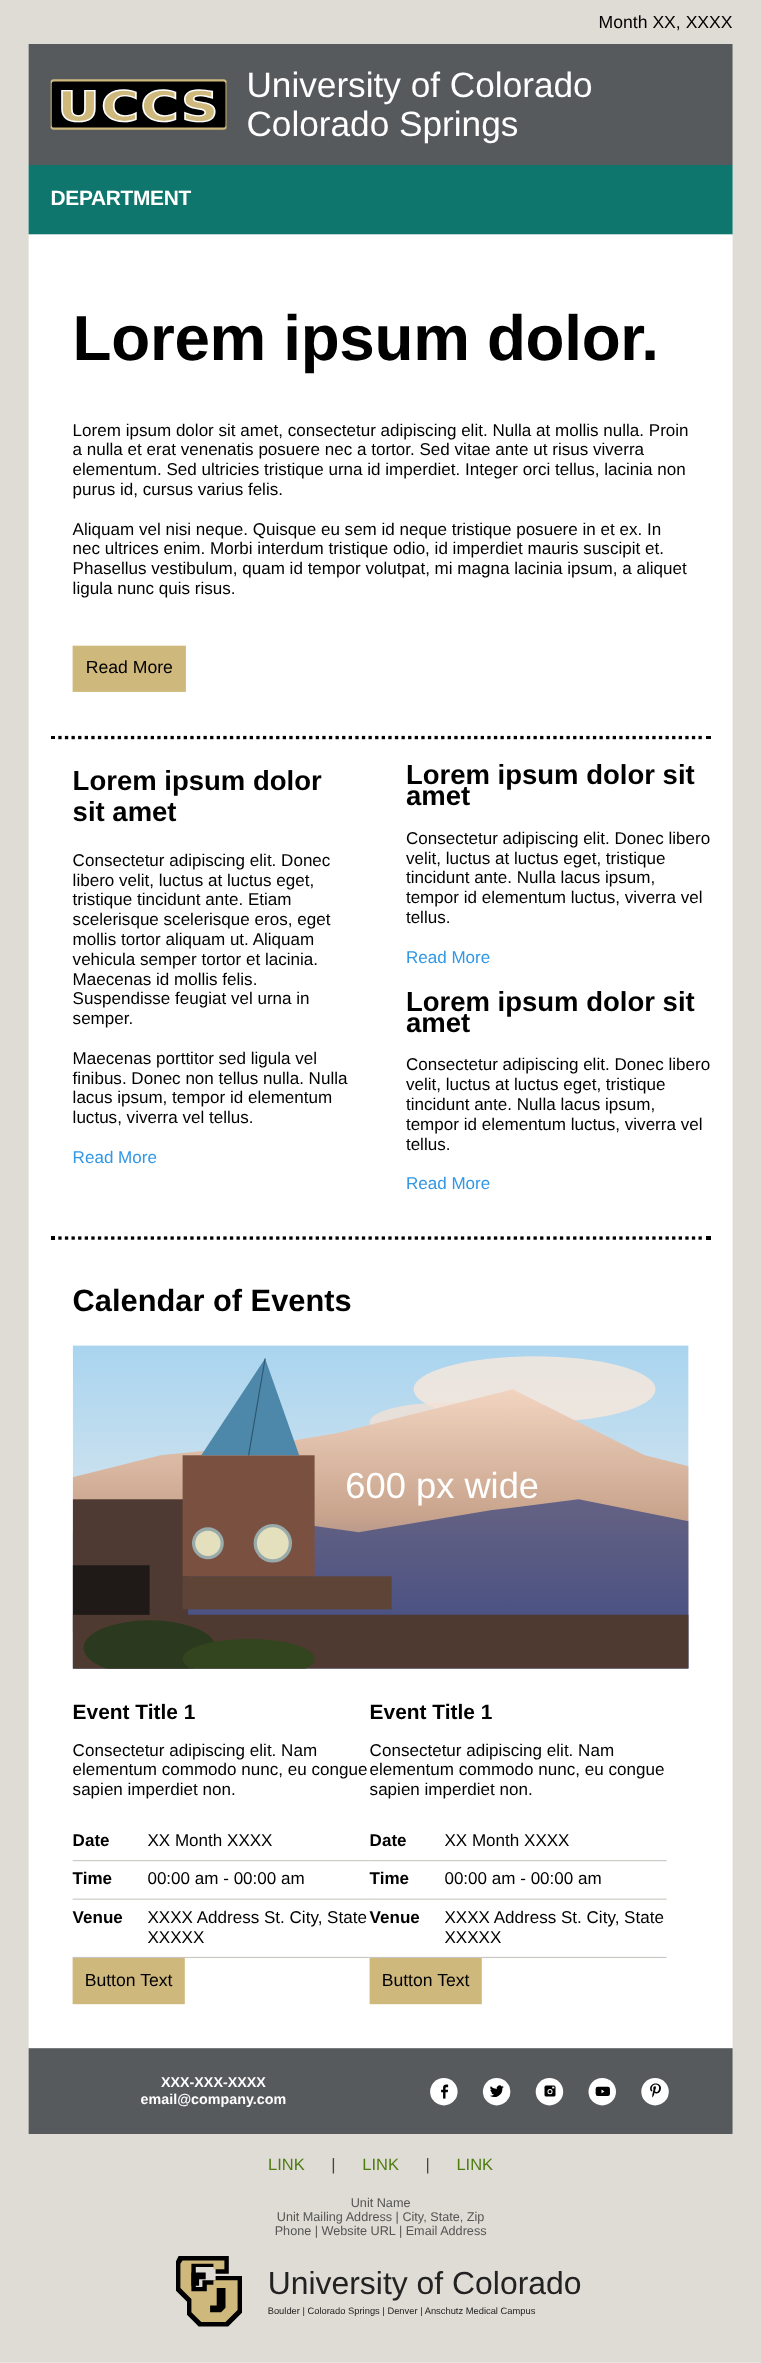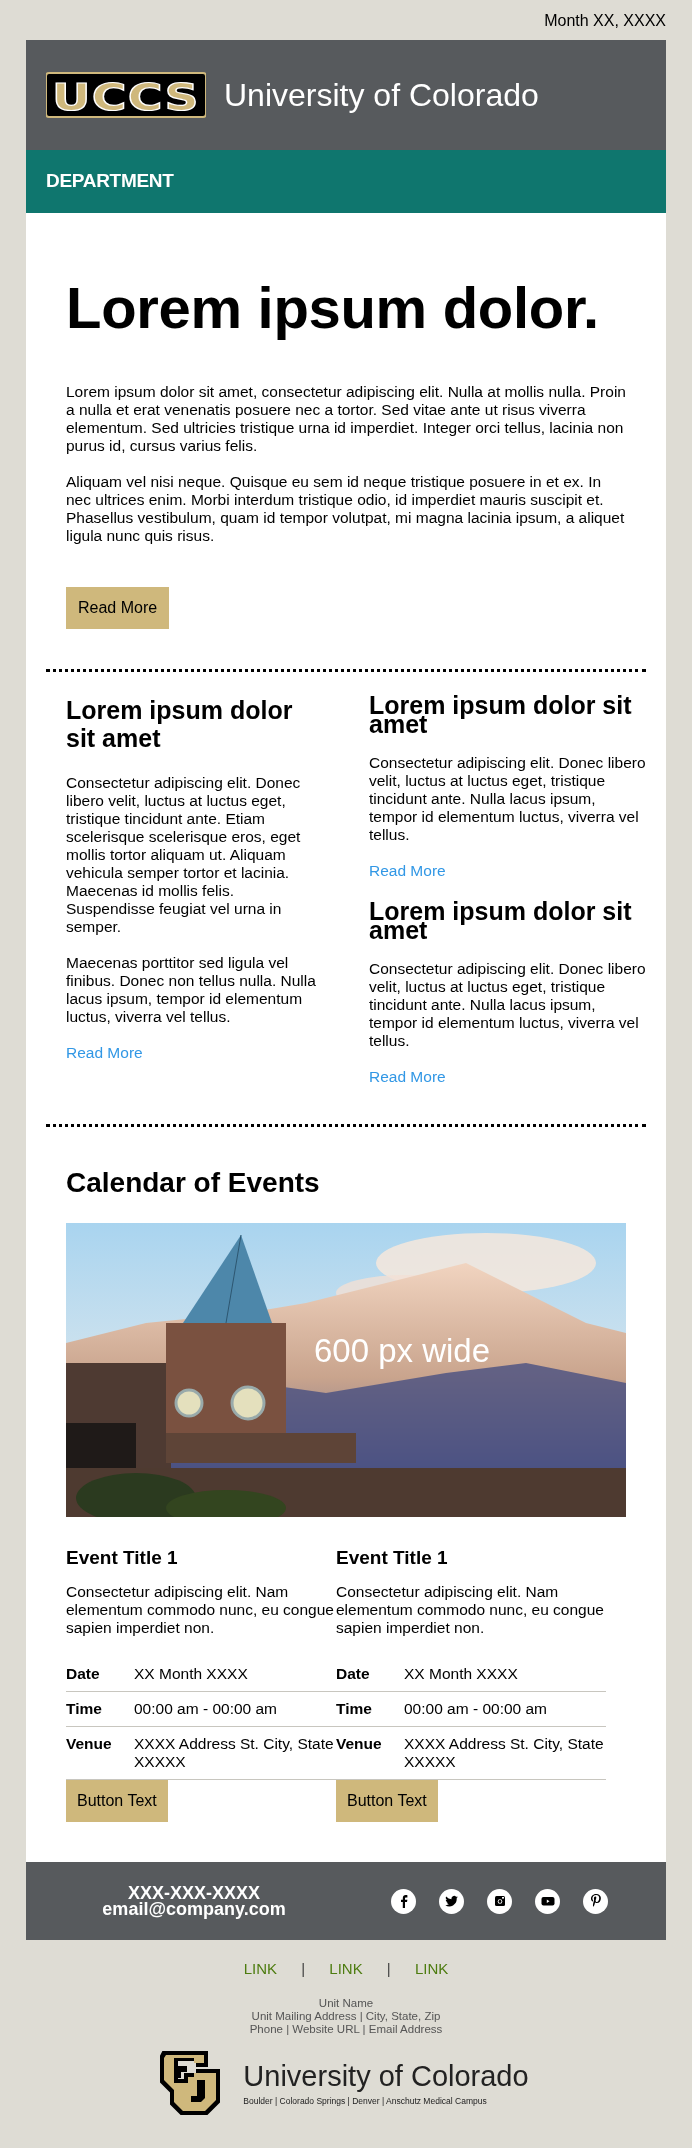--- a/index.html
+++ b/index.html
@@ -33,21 +33,21 @@
   .img-caption { position: absolute; left: 0; right: 0; top: 106px; text-align: center; color: #fff; font-size: 33px; line-height: 44px; }
   .event-cols { display: flex; justify-content: flex-start; margin-top: 30px; }
   .event { width: 270px; }
   .event h3 { font-size: 19px; font-weight: bold; margin-bottom: 14px; }
   .event p { font-size: 15.5px; line-height: 18px; margin-bottom: 20px; }
   .event-row { display: flex; border-bottom: 1px solid #c8c6bf; padding: 8px 0 8px 0; font-size: 15.5px; line-height: 18px; }
   .event-row .label { width: 68px; font-weight: bold; }
   .event-row .value { flex: 1; }
   .event .btn-gold { padding: 12px 11px; }
   .footer { height: 78px; background: #575a5d; display: flex; align-items: center; }
-  .contact { width: 320px; text-align: center; color: #fff; font-size: 18px; line-height: 16px; font-weight: bold; padding-left: 16px; }
+  .contact { width: 320px; text-align: center; color: #fff; font-size: 13px; line-height: 16px; font-weight: bold; padding-left: 16px; }
   .socials { display: flex; gap: 23px; margin-left: 45px; }
   .social { width: 25px; height: 25px; border-radius: 50%; background: #fff; display: flex; align-items: center; justify-content: center; cursor: pointer; }
   .links { text-align: center; padding-top: 20px; font-size: 15px; color: #444; }
   .links a { color: #4d7c0f; text-decoration: none; }
   .links .sep { display: inline-block; margin: 0 20px; }
   .unit-info { text-align: center; color: #555; font-size: 11.5px; line-height: 13px; margin-top: 20px; }
   .cu-logo { display: flex; align-items: center; justify-content: center; margin-top: 14px; padding-right: 6px; }
   .cu-text { margin-left: 18px; }
   .cu-name { font-size: 29px; color: #222; line-height: 32px; }
   .cu-campuses { font-size: 8.5px; color: #222; margin-top: 4px; }
@@ -59,20 +59,21 @@
 
 <div class="container">
 
   <div class="header">
     <svg class="uccs-logo" viewBox="0 0 160 48" width="160" height="48">
       <rect x="0" y="2" width="160" height="44" rx="3" fill="#000" stroke="#cfb87c" stroke-width="2"></rect>
       <text x="80" y="39" text-anchor="middle" font-family="DejaVu Sans, sans-serif" font-weight="bold" font-size="38" fill="#cfb87c" stroke="#fff" stroke-width="1.2" letter-spacing="1" textLength="148" lengthAdjust="spacingAndGlyphs">UCCS</text>
     </svg>
     <div>
       <div class="header-title">University of Colorado</div>
+      <div class="header-title">Colorado Springs</div>
     </div>
   </div>
 
   <div class="dept-bar">DEPARTMENT</div>
 
   <div class="hero">
     <h1>Lorem ipsum dolor.</h1>
     <p>Lorem ipsum dolor sit amet, consectetur adipiscing elit. Nulla at mollis nulla. Proin a nulla et erat venenatis posuere nec a tortor. Sed vitae ante ut risus viverra elementum. Sed ultricies tristique urna id imperdiet. Integer orci tellus, lacinia non purus id, cursus varius felis.</p>
     <p>Aliquam vel nisi neque. Quisque eu sem id neque tristique posuere in et ex. In nec ultrices enim. Morbi interdum tristique odio, id imperdiet mauris suscipit et. Phasellus vestibulum, quam id tempor volutpat, mi magna lacinia ipsum, a aliquet ligula nunc quis risus.</p>
     <button class="btn-gold">Read More</button>

